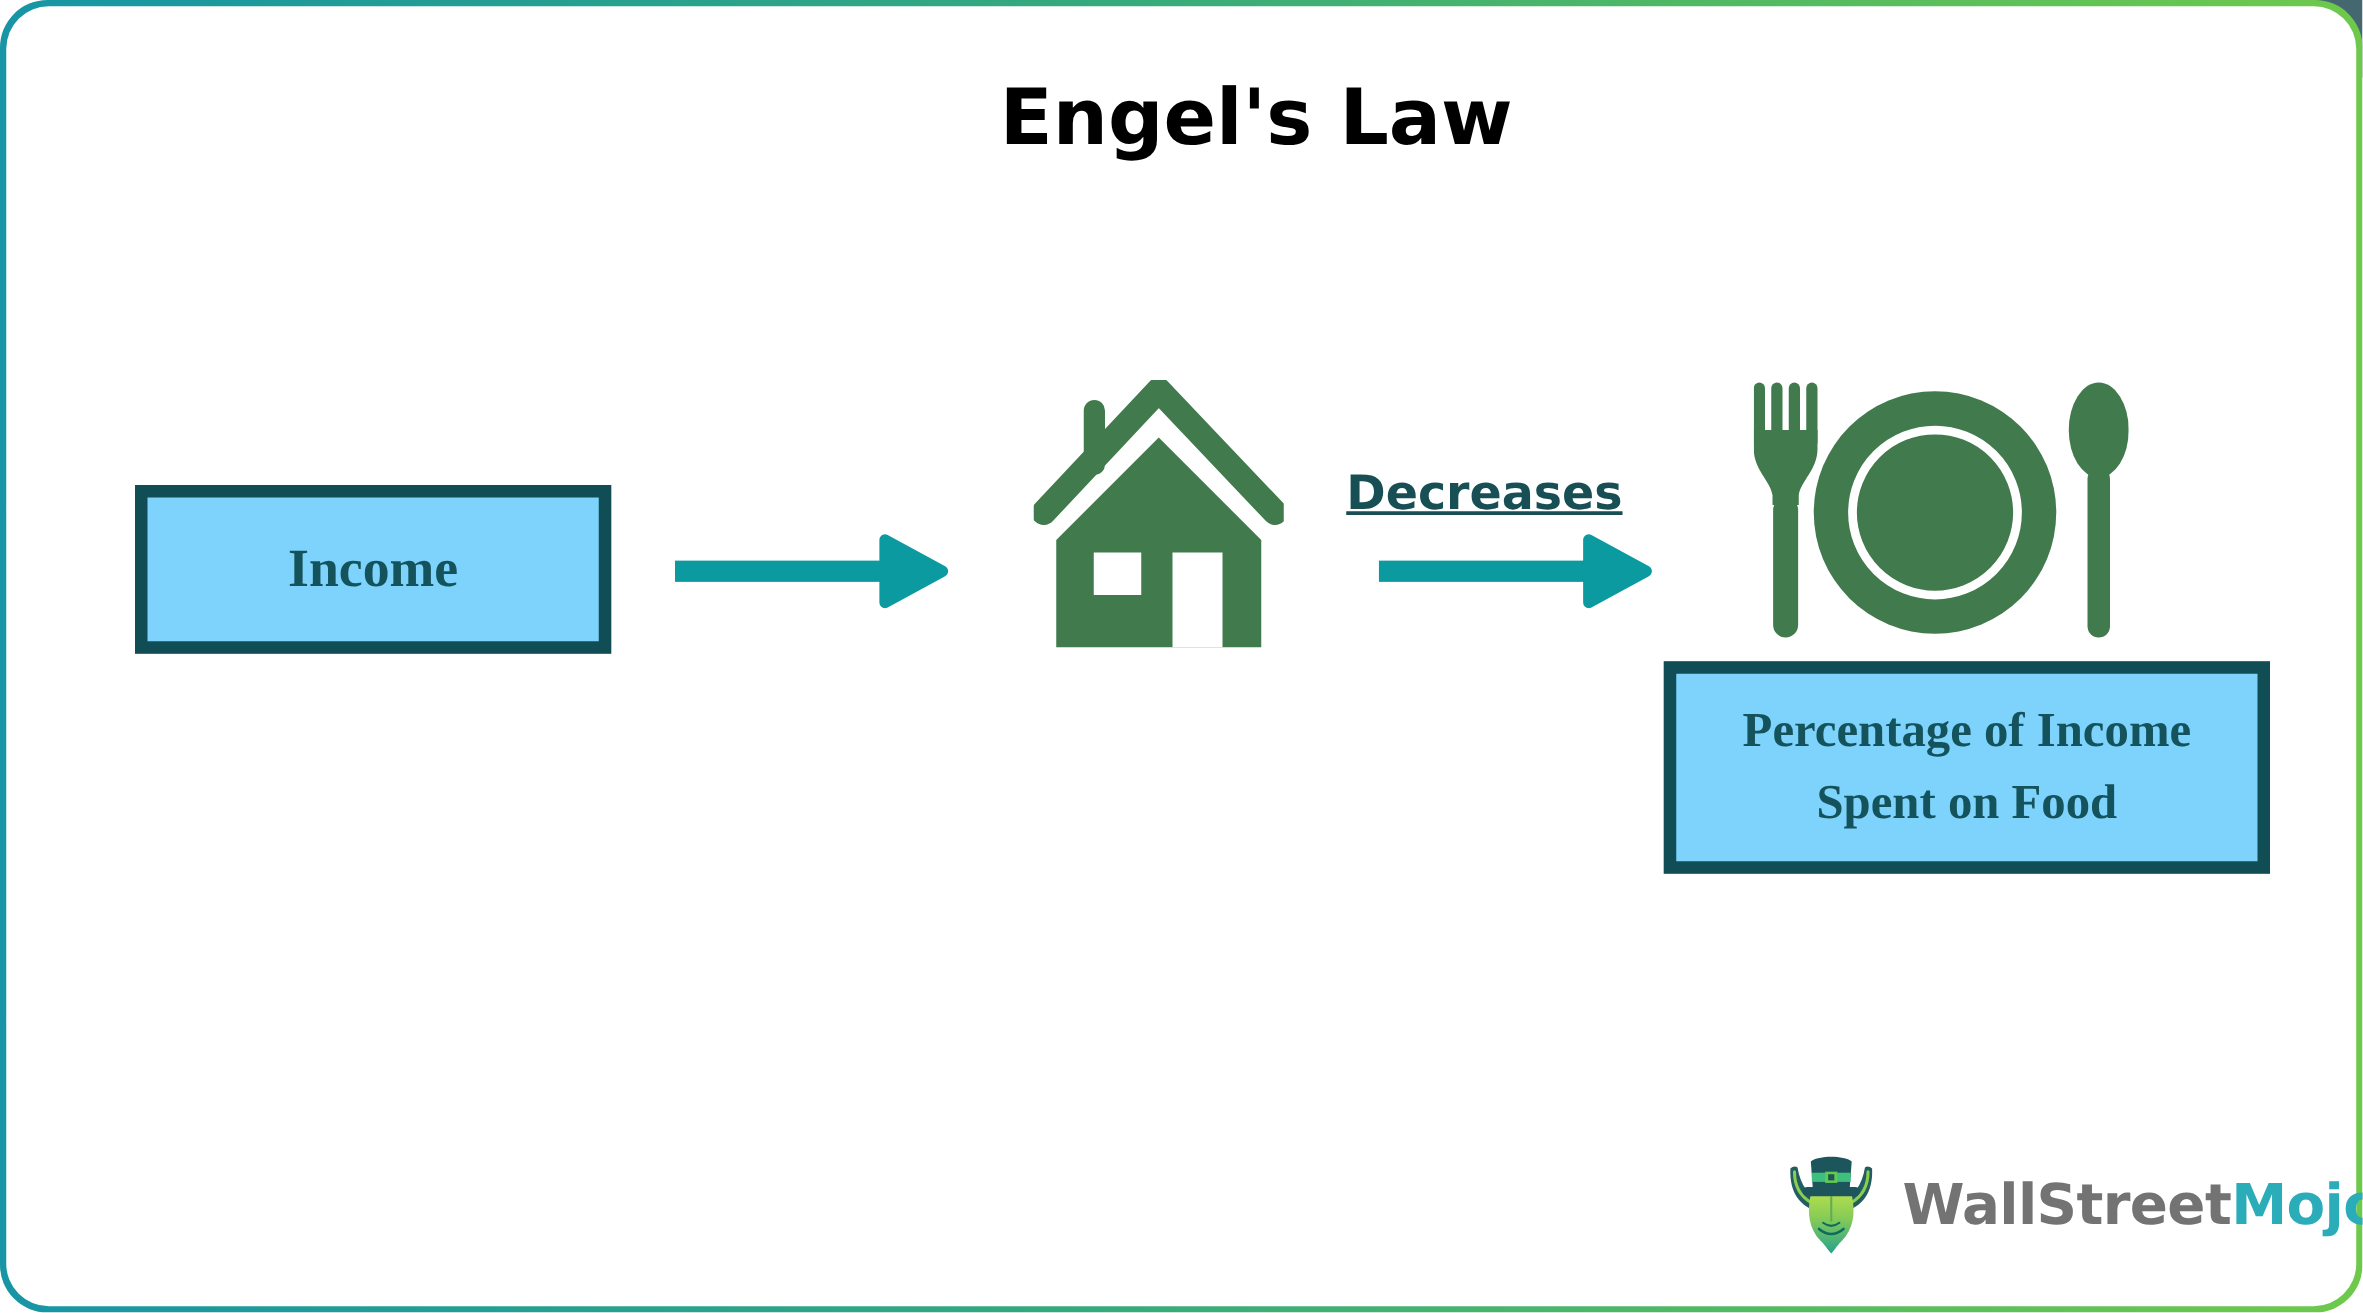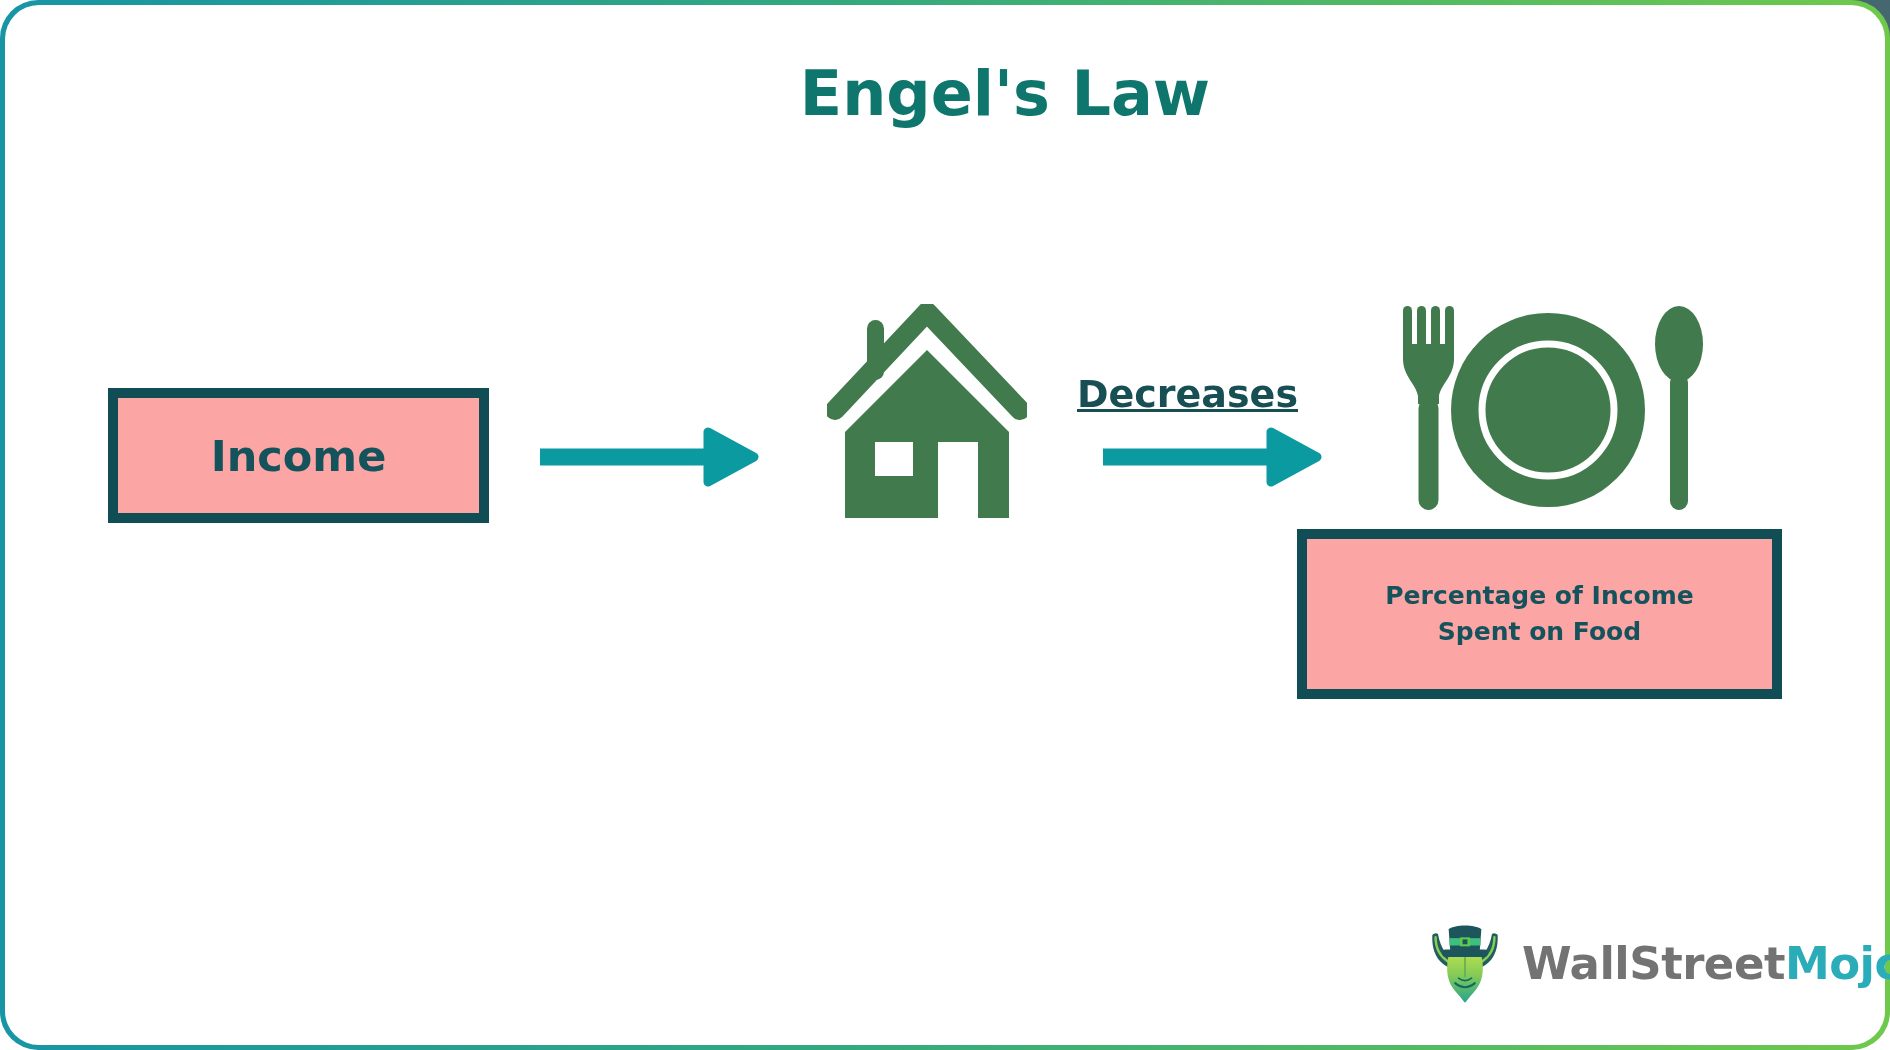--- a/index.html
+++ b/index.html
@@ -20,32 +20,32 @@
     border-radius:38px;
     padding:5px;box-sizing:border-box;
   }
   .canvas{
     position:relative;width:100%;height:100%;
     background:#ffffff;border-radius:34px;
   }
   .page-title{
     position:absolute;left:710px;top:52px;width:580px;
     text-align:center;margin:0;
-    font-size:62px;font-weight:bold;color:#0f766e;
+    font-size:62px;font-weight:bold;color:#000000;
     letter-spacing:0px;
   }
   .flow-box{
     position:absolute;box-sizing:border-box;
-    background:#fca5a5;border:10px solid #114d55;
+    background:#7dd3fc;border:10px solid #114d55;
     display:flex;flex-direction:column;align-items:center;justify-content:center;
     text-align:center;
-    color:#15535c;font-weight:bold;
+    color:#15535c;font-weight:bold;font-family:Liberation Serif, serif;
   }
   .box-income{left:103px;top:383px;width:381px;height:135px;font-size:43px;}
-  .box-food{left:1292px;top:524px;width:485px;height:170px;font-size:25px;line-height:1.45;}
+  .box-food{left:1326px;top:524px;width:485px;height:170px;font-size:39px;line-height:1.45;}
   .arrow-label{
     position:absolute;font-size:38px;font-weight:bold;color:#174f54;
     text-align:center;width:220px;
   }
   .label-increases{left:484px;top:330px;}
   .label-decreases{left:1072px;top:367px;text-decoration:underline;}
   .arrow-svg{position:absolute;width:222px;height:60px;}
   .arrow-1{left:535px;top:422px;}
   .arrow-2{left:1098px;top:422px;}
   .house-svg{position:absolute;left:822px;top:299px;width:200px;height:214px;}

